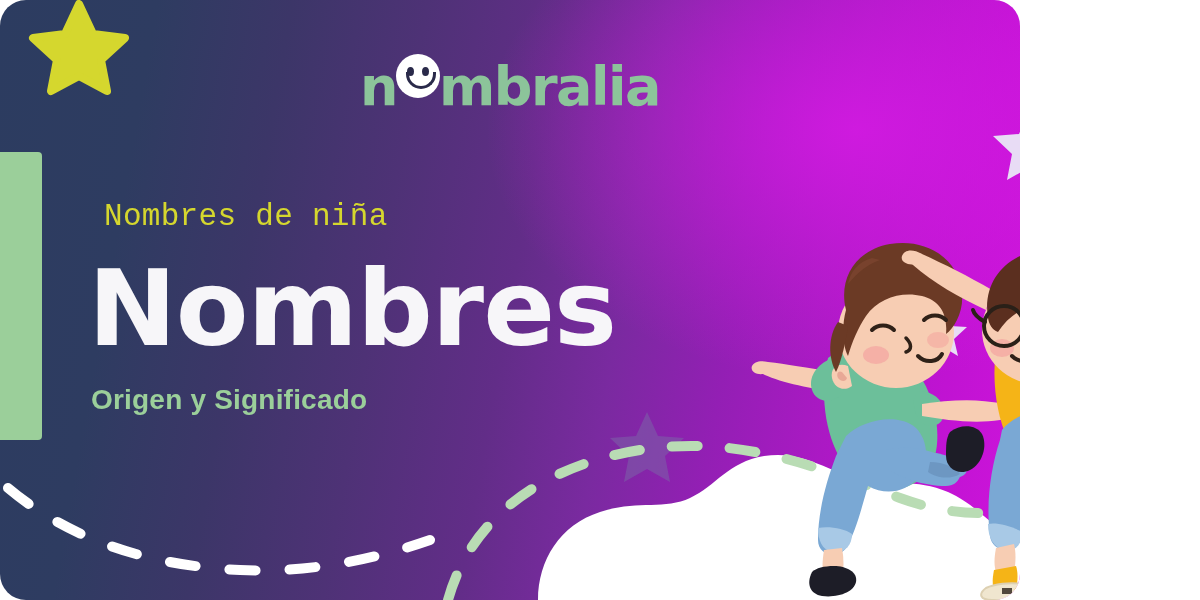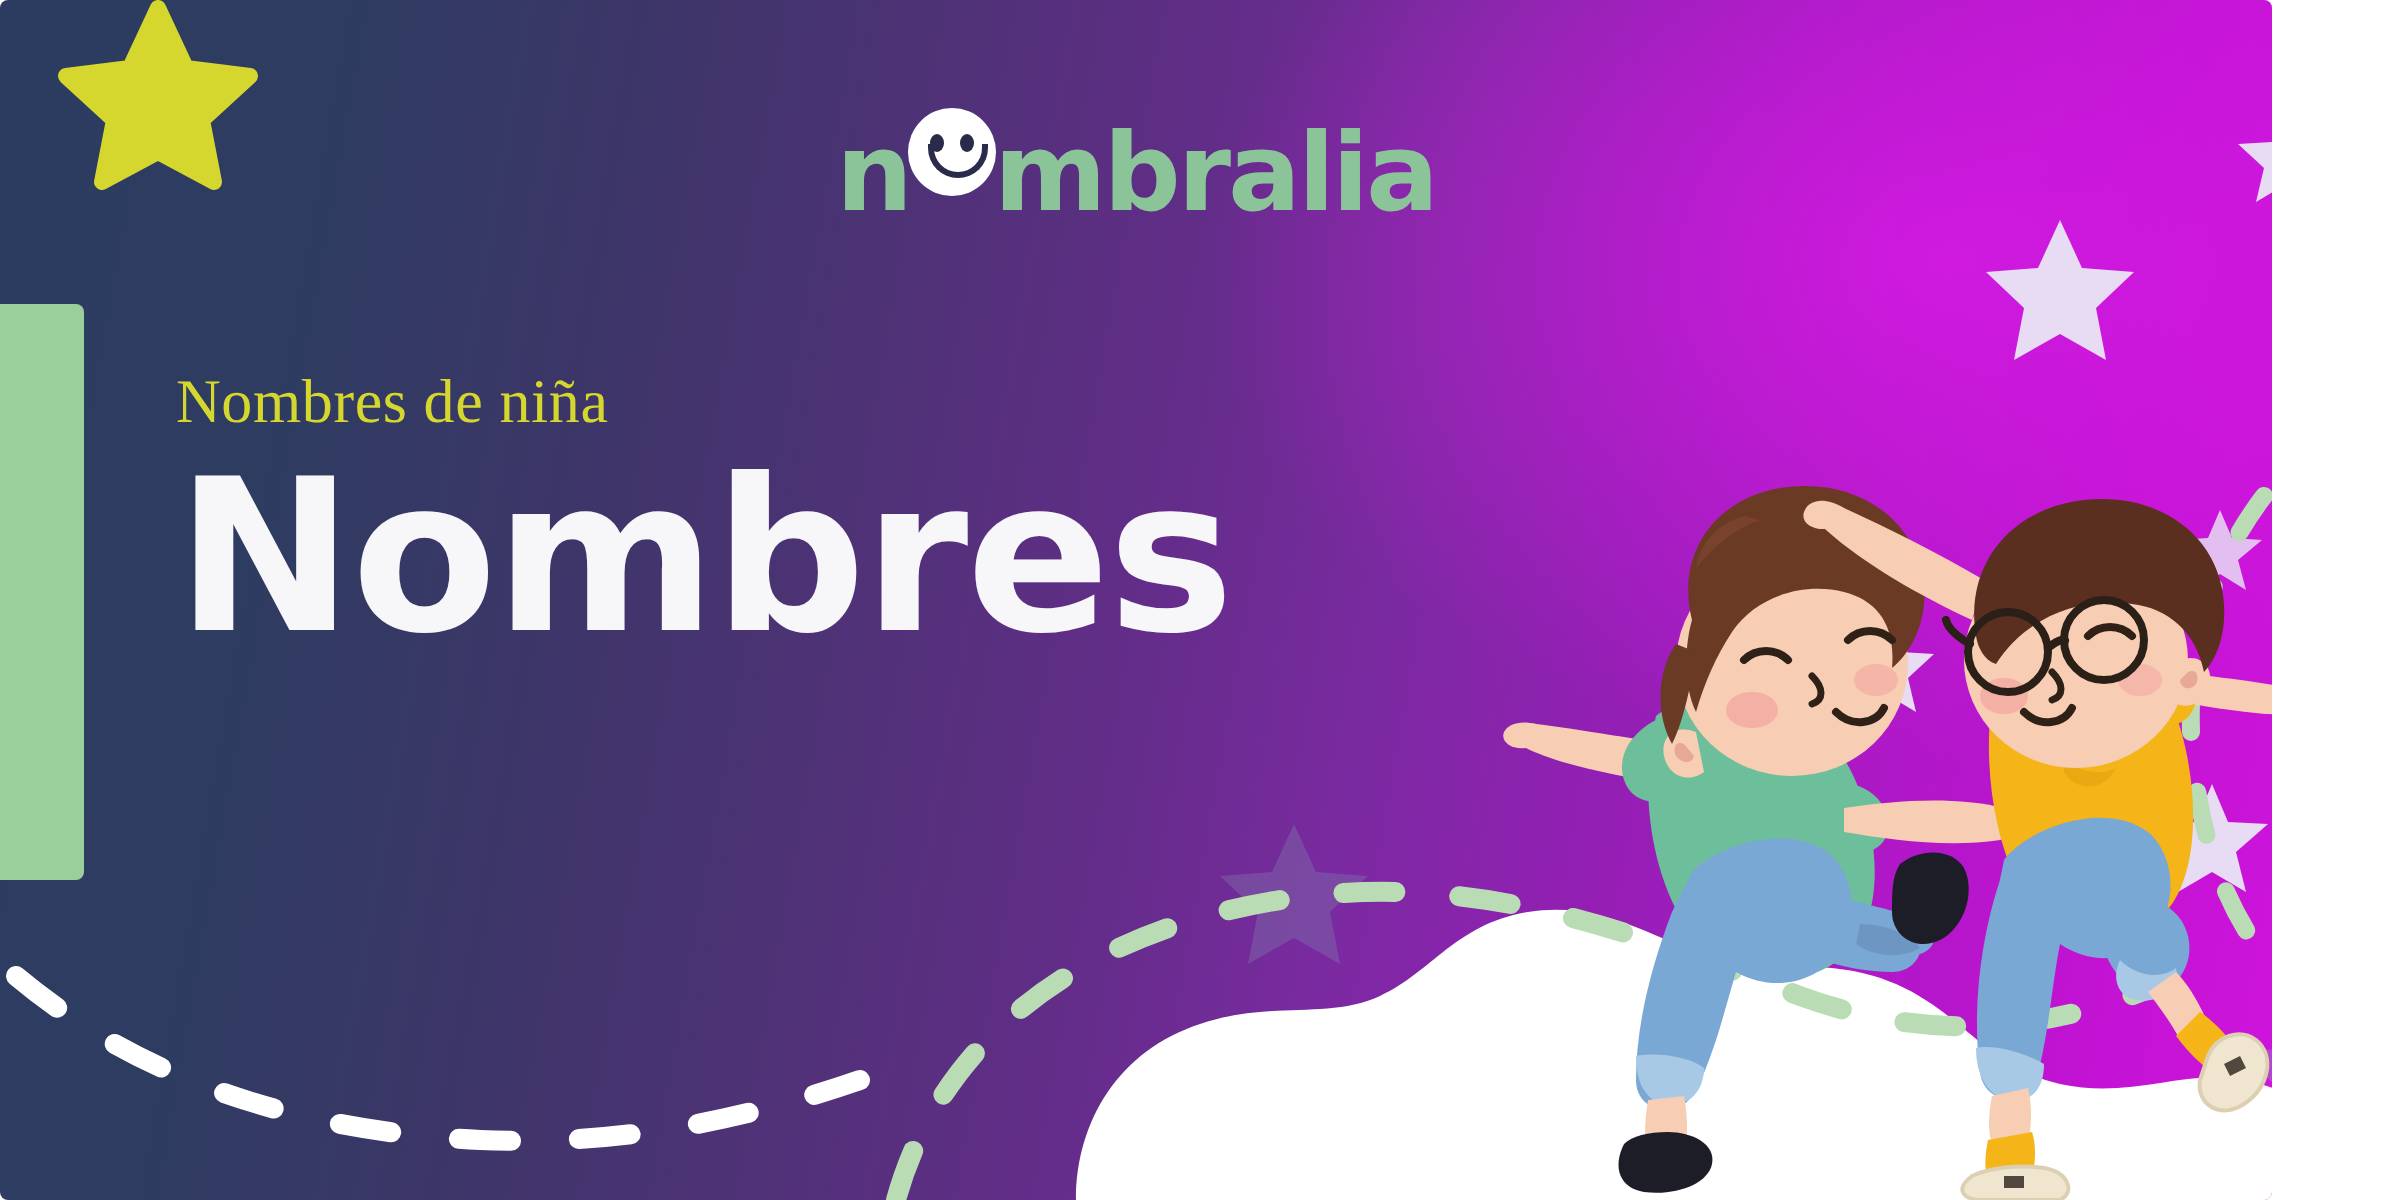--- a/index.html
+++ b/index.html
@@ -1,20 +1,20 @@
 <!DOCTYPE html>
 <html><head>
 <meta charset="utf-8">
 <style>
   html,body{margin:0;padding:0;background:#ffffff;}
   body{width:1200px;height:600px;overflow:hidden;font-family:"Liberation Sans",sans-serif;}
 
   #banner{
-    position:relative;width:1136px;height:600px;
-    border-radius:4px;overflow:hidden;
+    position:relative;width:1020px;height:600px;
+    border-radius:26px;overflow:hidden;
     background:linear-gradient(100deg,
        #2c3c60 0%, #2e3c61 14%, #3c3668 26%, #4e3276 38%,
        #622d88 50%, #7a2aa0 60%, #931fb4 70%, #ab19c4 80%,
        #c013d2 90%, #cf14dc 100%);
   }
 
   
   .glow{
     position:absolute;right:-80px;top:-120px;width:640px;height:520px;
     background:radial-gradient(ellipse at 62% 48%, rgba(214,26,228,.85) 0%, rgba(214,26,228,0) 66%);
@@ -47,21 +47,21 @@
   #logo .smiley .eye.l{left:11px;} #logo .smiley .eye.r{right:11px;}
   #logo .smiley .mouth{
     position:absolute;left:10px;top:18px;width:24px;height:14px;
     border:3px solid #2a2a4a;border-top:none;border-radius:0 0 24px 24px;
   }
 
   
   #text-block{position:absolute;left:88px;top:182px;width:600px;}
   #kicker{
     font-size:31px;font-weight:300;color:#d5d72e;letter-spacing:.3px;
-    margin:0;line-height:1.25;font-family:Liberation Serif, serif;
+    margin:16px;line-height:1.25;font-family:Liberation Mono, monospace;
   }
   #name{
     font-size:106px;font-weight:700;color:#f7f6f9;letter-spacing:-1px;
     margin:2px 0 0 0;line-height:1.06;font-family:"DejaVu Sans",sans-serif;
   }
   #subtitle{
     font-size:28px;font-weight:700;color:#9bcf9a;letter-spacing:.2px;
     margin:18px 0 0 3px;line-height:1.2;
   }
 
@@ -240,15 +240,16 @@
     </g>
   </svg>
 
   <div id="logo">
     <span class="wordmark">n</span><span class="smiley"><span class="eye l"></span><span class="eye r"></span><span class="mouth"></span></span><span class="wordmark">mbralia</span>
   </div>
 
   <div id="text-block">
     <p id="kicker">Nombres de niña</p>
     <h1 id="name">Nombres</h1>
+    <p id="subtitle">Origen y Significado</p>
   </div>
 
 </div>
 
 </body></html>

